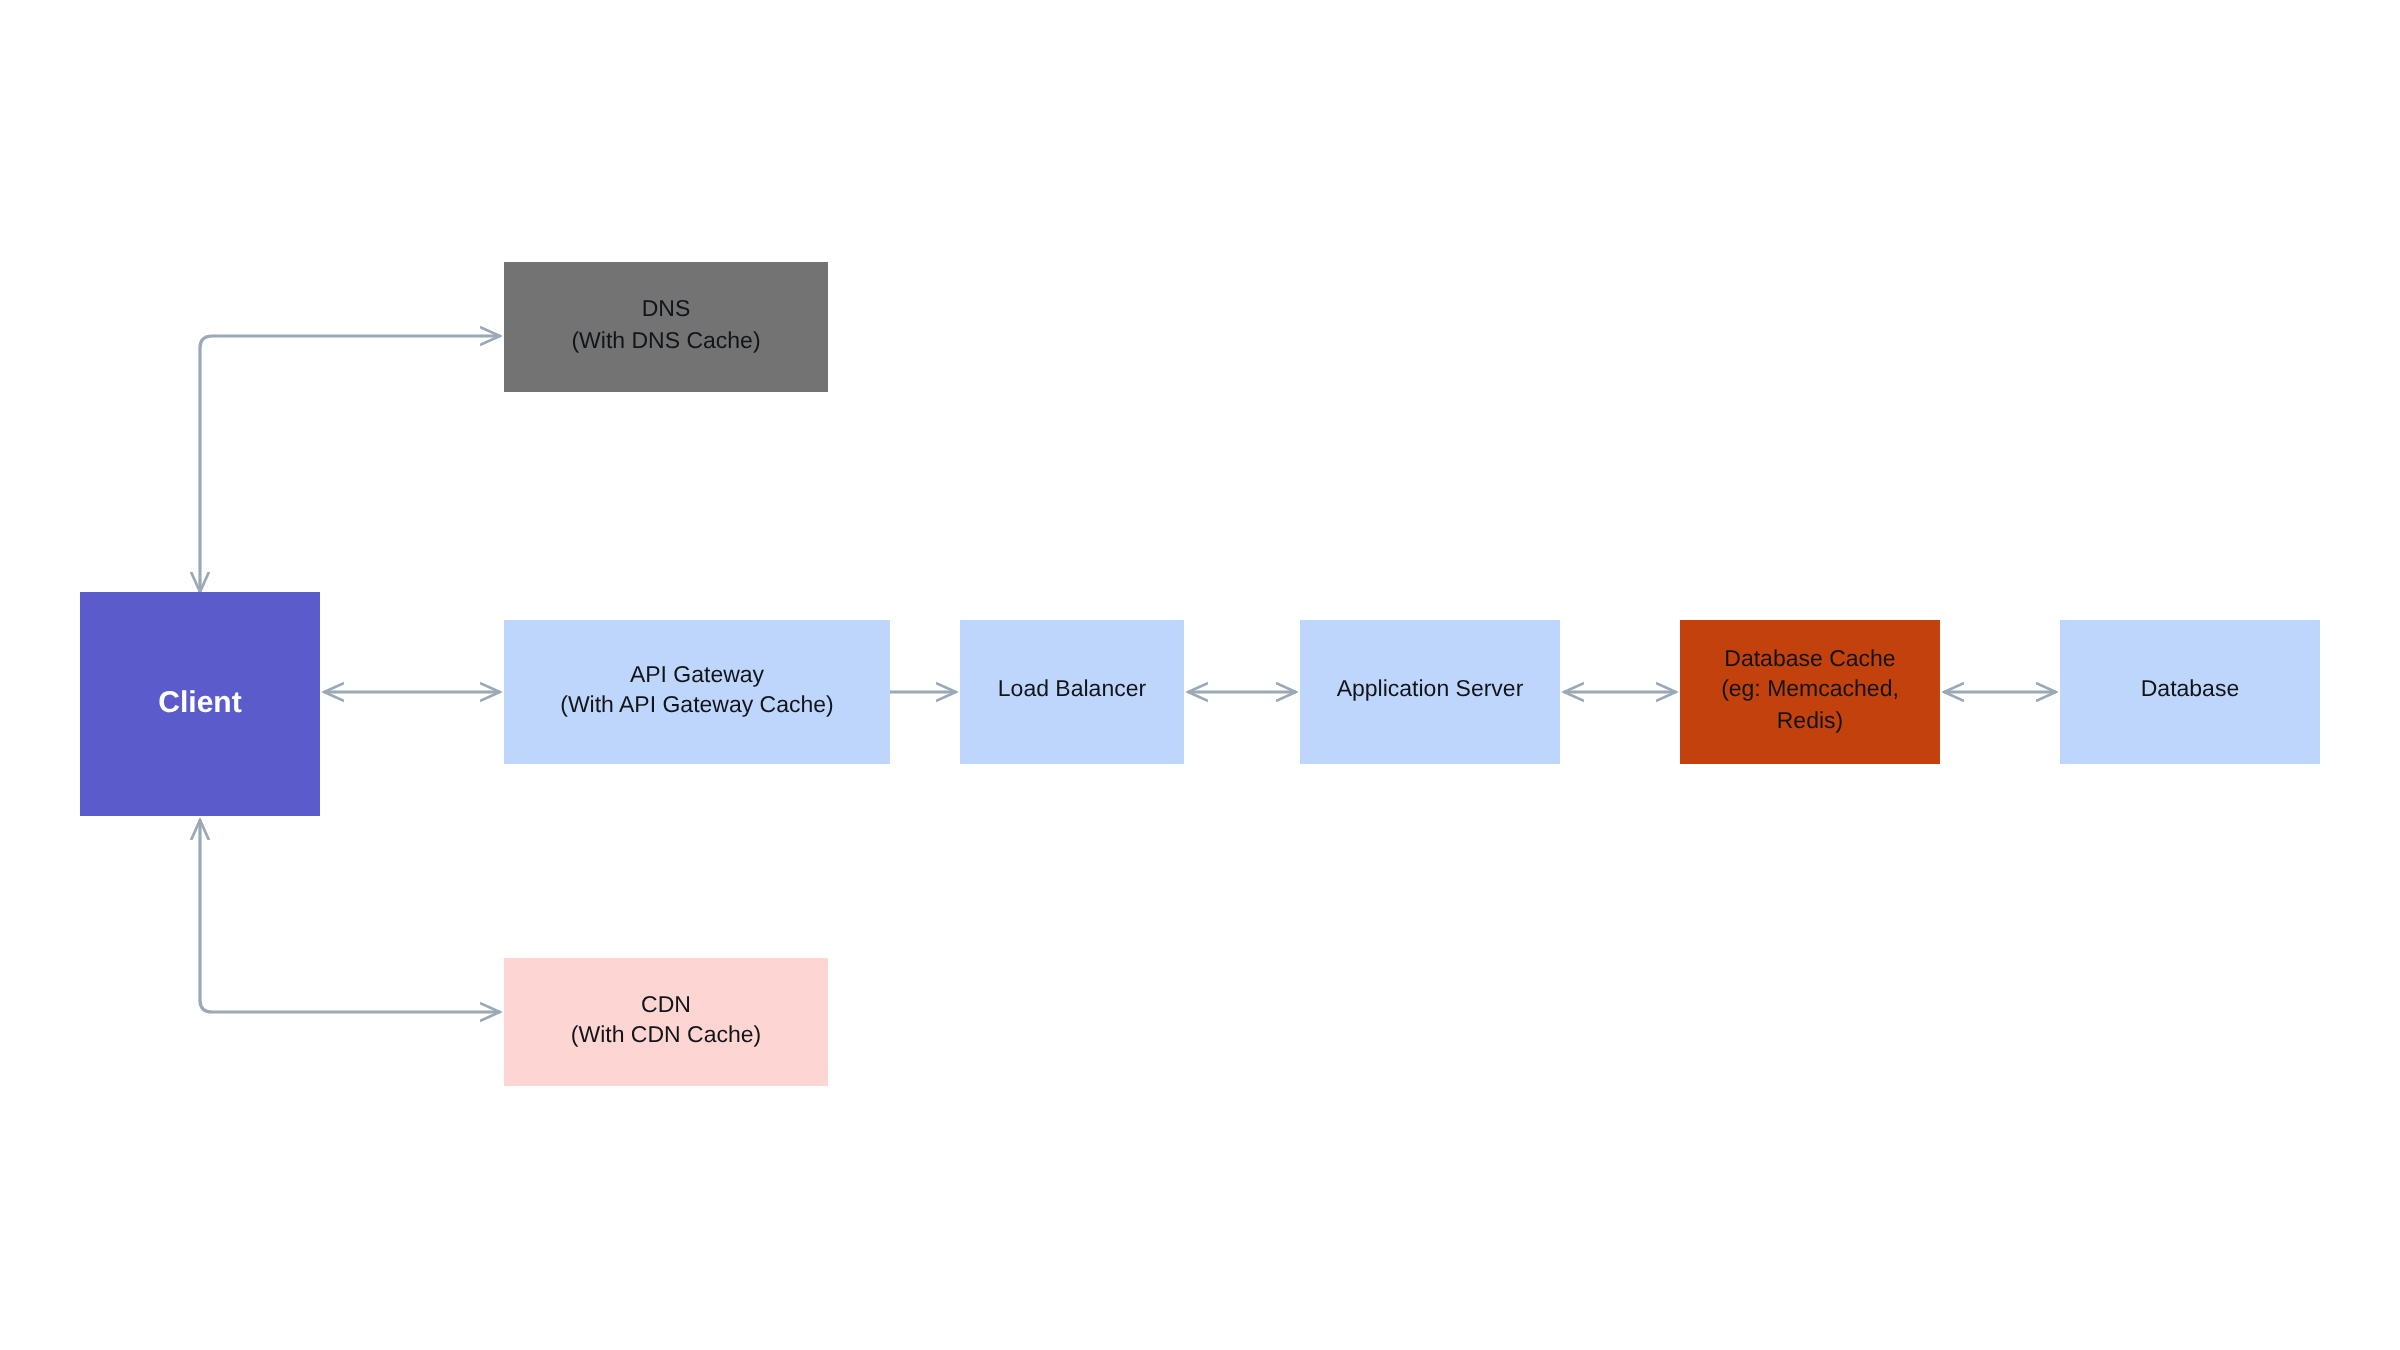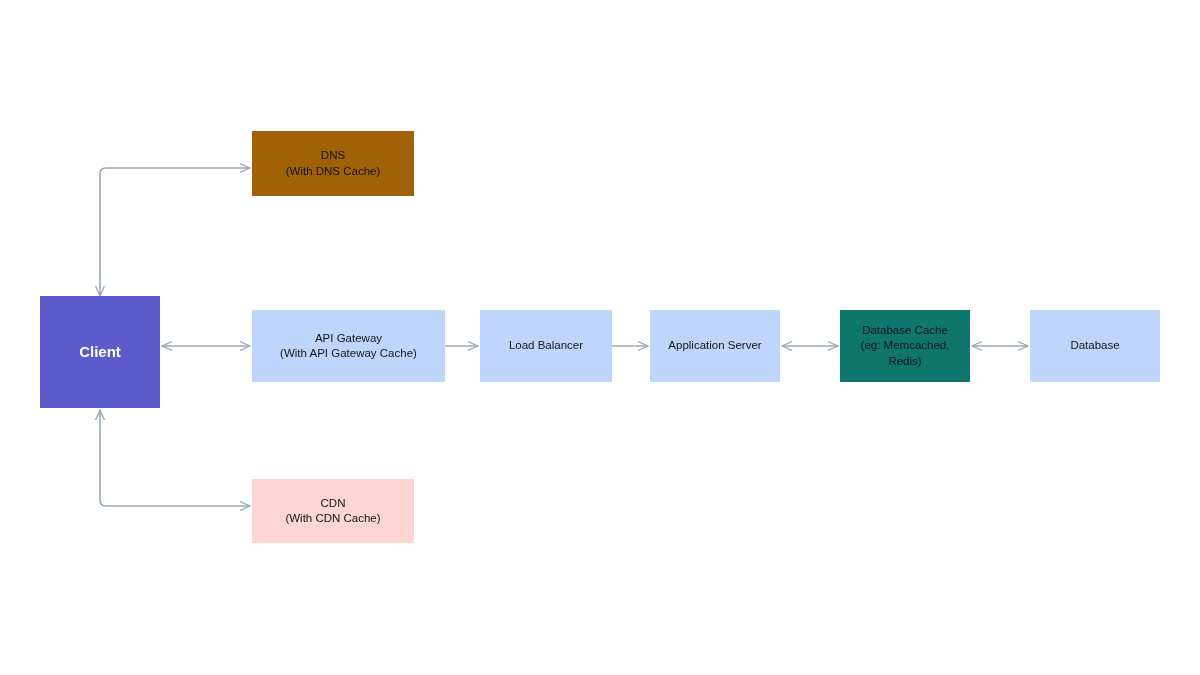--- a/index.html
+++ b/index.html
@@ -84,31 +84,31 @@
       <path d="M 972 346 L 1028 346" fill="none" stroke="#9aa9b5" stroke-width="1.6" marker-start="url(#arrow-start)" marker-end="url(#arrow-end)"></path>
     </g>
 
     <g>
       <path d="M 100 410 L 100 500 Q 100 506 106 506 L 250 506" fill="none" stroke="#9aa9b5" stroke-width="1.6" marker-start="url(#arrow-start)" marker-end="url(#arrow-end)"></path>
     </g>
   </svg>
 
   <div class="node client" style="left: 40px; top: 296px; width: 120px; height: 112px; background: rgb(92, 91, 204); color: rgb(255, 255, 255);">Client</div>
 
-  <div class="node" style="left: 252px; top: 131px; width: 162px; height: 65px; background: #a16207; color: rgb(17, 20, 24);">DNS
+  <div class="node" style="left: 252px; top: 131px; width: 162px; height: 65px; background: #737373; color: rgb(17, 20, 24);">DNS
 (With DNS Cache)</div>
 
   <div class="node" style="left: 252px; top: 310px; width: 193px; height: 72px; background: rgb(190, 214, 251); color: rgb(17, 20, 24);">API Gateway
 (With API Gateway Cache)</div>
 
-  <div class="node" style="left: 480px; top: 310px; width: 132px; height: 72px; background: rgb(190, 214, 251); color: rgb(17, 20, 24);">Load Balancer</div>
+  <div class="node" style="left: 480px; top: 310px; width: 112px; height: 72px; background: rgb(190, 214, 251); color: rgb(17, 20, 24);">Load Balancer</div>
 
   <div class="node" style="left: 650px; top: 310px; width: 130px; height: 72px; background: rgb(190, 214, 251); color: rgb(17, 20, 24); text-align: right;">Application Server</div>
 
-  <div class="node" style="left: 840px; top: 310px; width: 130px; height: 72px; background: #0f766e; color: rgb(17, 20, 24);">Database Cache
+  <div class="node" style="left: 840px; top: 310px; width: 130px; height: 72px; background: #c2410c; color: rgb(17, 20, 24);">Database Cache
 (eg: Memcached,
 Redis)</div>
 
   <div class="node" style="left: 1030px; top: 310px; width: 130px; height: 72px; background: rgb(190, 214, 251); color: rgb(17, 20, 24);">Database</div>
 
   <div class="node" style="left: 252px; top: 479px; width: 162px; height: 64px; background: rgb(253, 214, 211); color: rgb(17, 20, 24);">CDN
 (With CDN Cache)</div>
 
 </div>
 

